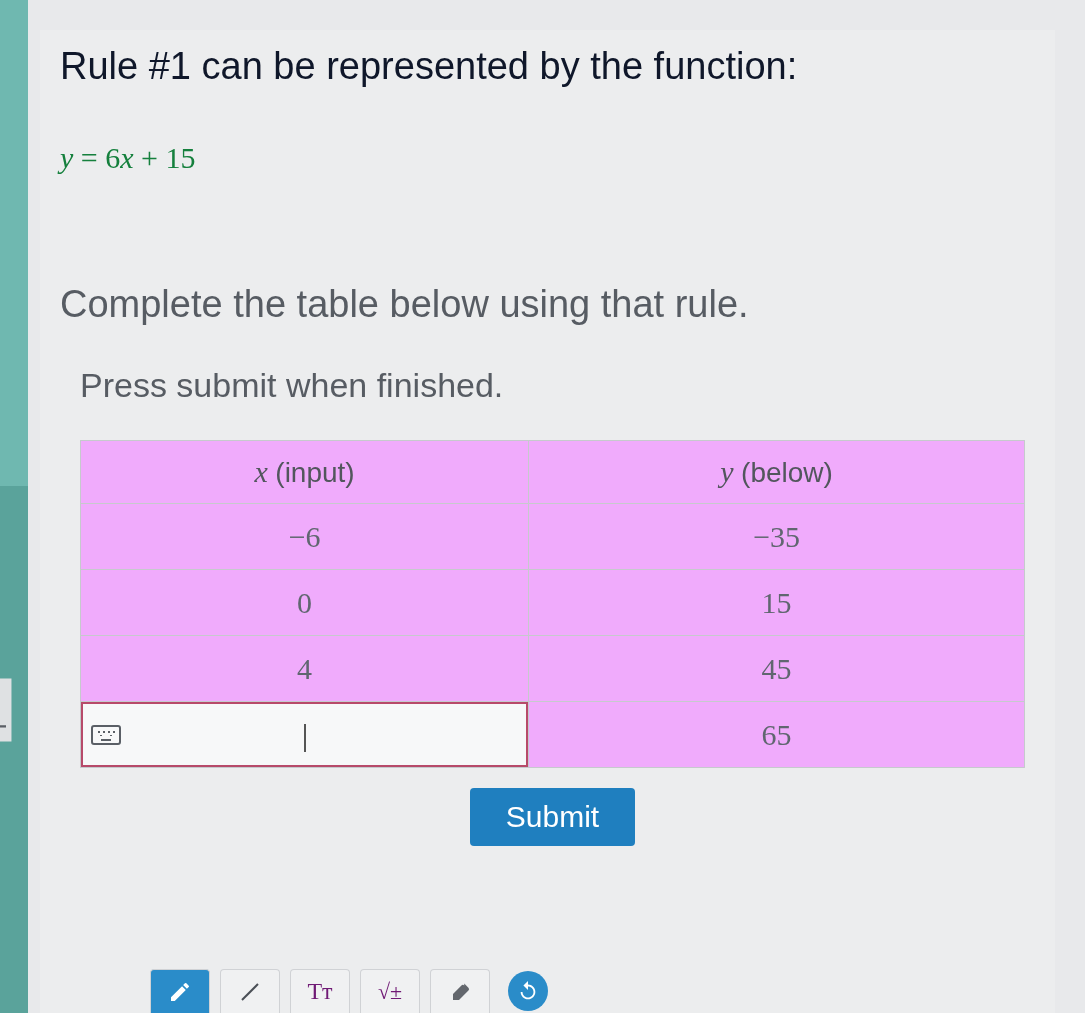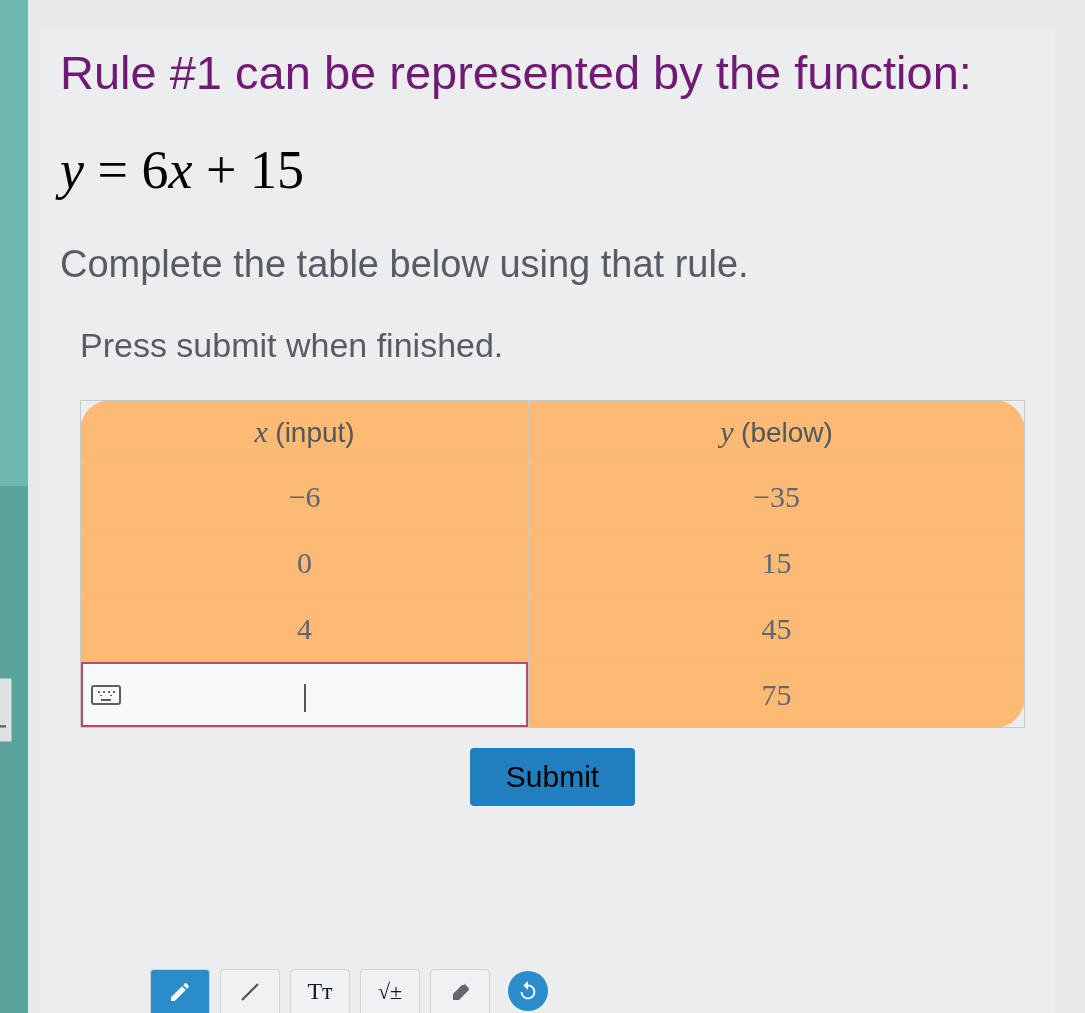--- a/index.html
+++ b/index.html
@@ -34,31 +34,31 @@
   .content {
     position: absolute;
     left: 40px;
     top: 30px;
     right: 30px;
     bottom: 0;
     background: #ecedee;
     padding: 12px 20px 0 20px;
   }
   .prompt-line {
-    color: #701a75;
-    font-size: 47px;
+    color: #0f172a;
+    font-size: 38px;
     line-height: 1.3;
-    margin-bottom: 36px;
+    margin-bottom: 50px;
     font-weight: 400;
   }
   .equation {
     font-family: 'STIX', 'Cambria Math', Georgia, serif;
-    color: #000000;
-    font-size: 54px;
-    margin-bottom: 42px;
+    color: #15803d;
+    font-size: 30px;
+    margin-bottom: 108px;
     font-style: italic;
   }
   .equation .op, .equation .num {
     font-style: normal;
   }
   .instr1 {
     color: #575c63;
     font-size: 38px;
     margin-bottom: 40px;
   }
@@ -68,22 +68,21 @@
     margin-bottom: 35px;
     margin-left: 20px;
   }
   .table-wrap {
     margin-left: 20px;
     margin-right: 10px;
   }
   table {
     width: 100%;
     border-collapse: collapse;
-    background: #fdba74;
-    border-radius: 31px;
+    background: #f0abfc;
   }
   th, td {
     border: 1px solid #c6c9cd;
     padding: 14px 8px;
     text-align: center;
     font-weight: 400;
   }
   th {
     color: #52565d;
     font-size: 30px;
@@ -144,21 +143,21 @@
     background: #555;
     vertical-align: middle;
   }
   .submit-row {
     display: flex;
     justify-content: center;
     margin-top: 20px;
   }
   .submit-btn {
     background: #1f7fbf;
-    color: #000000;
+    color: #ffffff;
     font-size: 30px;
     padding: 12px 36px;
     border: none;
     border-radius: 4px;
     cursor: pointer;
   }
   .toolbar {
     position: absolute;
     left: 110px;
     bottom: 0;
@@ -169,21 +168,21 @@
   .tool {
     width: 60px;
     height: 44px;
     background: #f0f1f2;
     border: 1px solid #d0d2d5;
     border-bottom: none;
     border-radius: 4px 4px 0 0;
     display: flex;
     align-items: center;
     justify-content: center;
-    color: #0f172a;
+    color: #701a75;
     font-size: 22px;
     cursor: pointer;
   }
   .tool.pencil { background: #2a8cc9; color: #fff; }
   .tool svg { width: 24px; height: 24px; }
   .tool .tt { font-family: Georgia, serif; font-size: 24px; }
   .tool .sqrt { font-family: Georgia, serif; font-size: 22px; }
   .circle-badge {
     width: 40px; height: 40px; border-radius: 50%;
     background: #2a8cc9; color: #fff;
@@ -237,21 +236,21 @@
         </tr>
         <tr>
           <td>4</td>
           <td>45</td>
         </tr>
         <tr class="active-row">
           <td class="input-cell">
             <span class="kbd-icon"></span>
             <span></span><span class="cursor"></span>
           </td>
-          <td>75</td>
+          <td>65</td>
         </tr>
       </tbody>
     </table>
 
     <div class="submit-row">
       <button class="submit-btn">Submit</button>
     </div>
   </div>
 
   <div class="toolbar">

